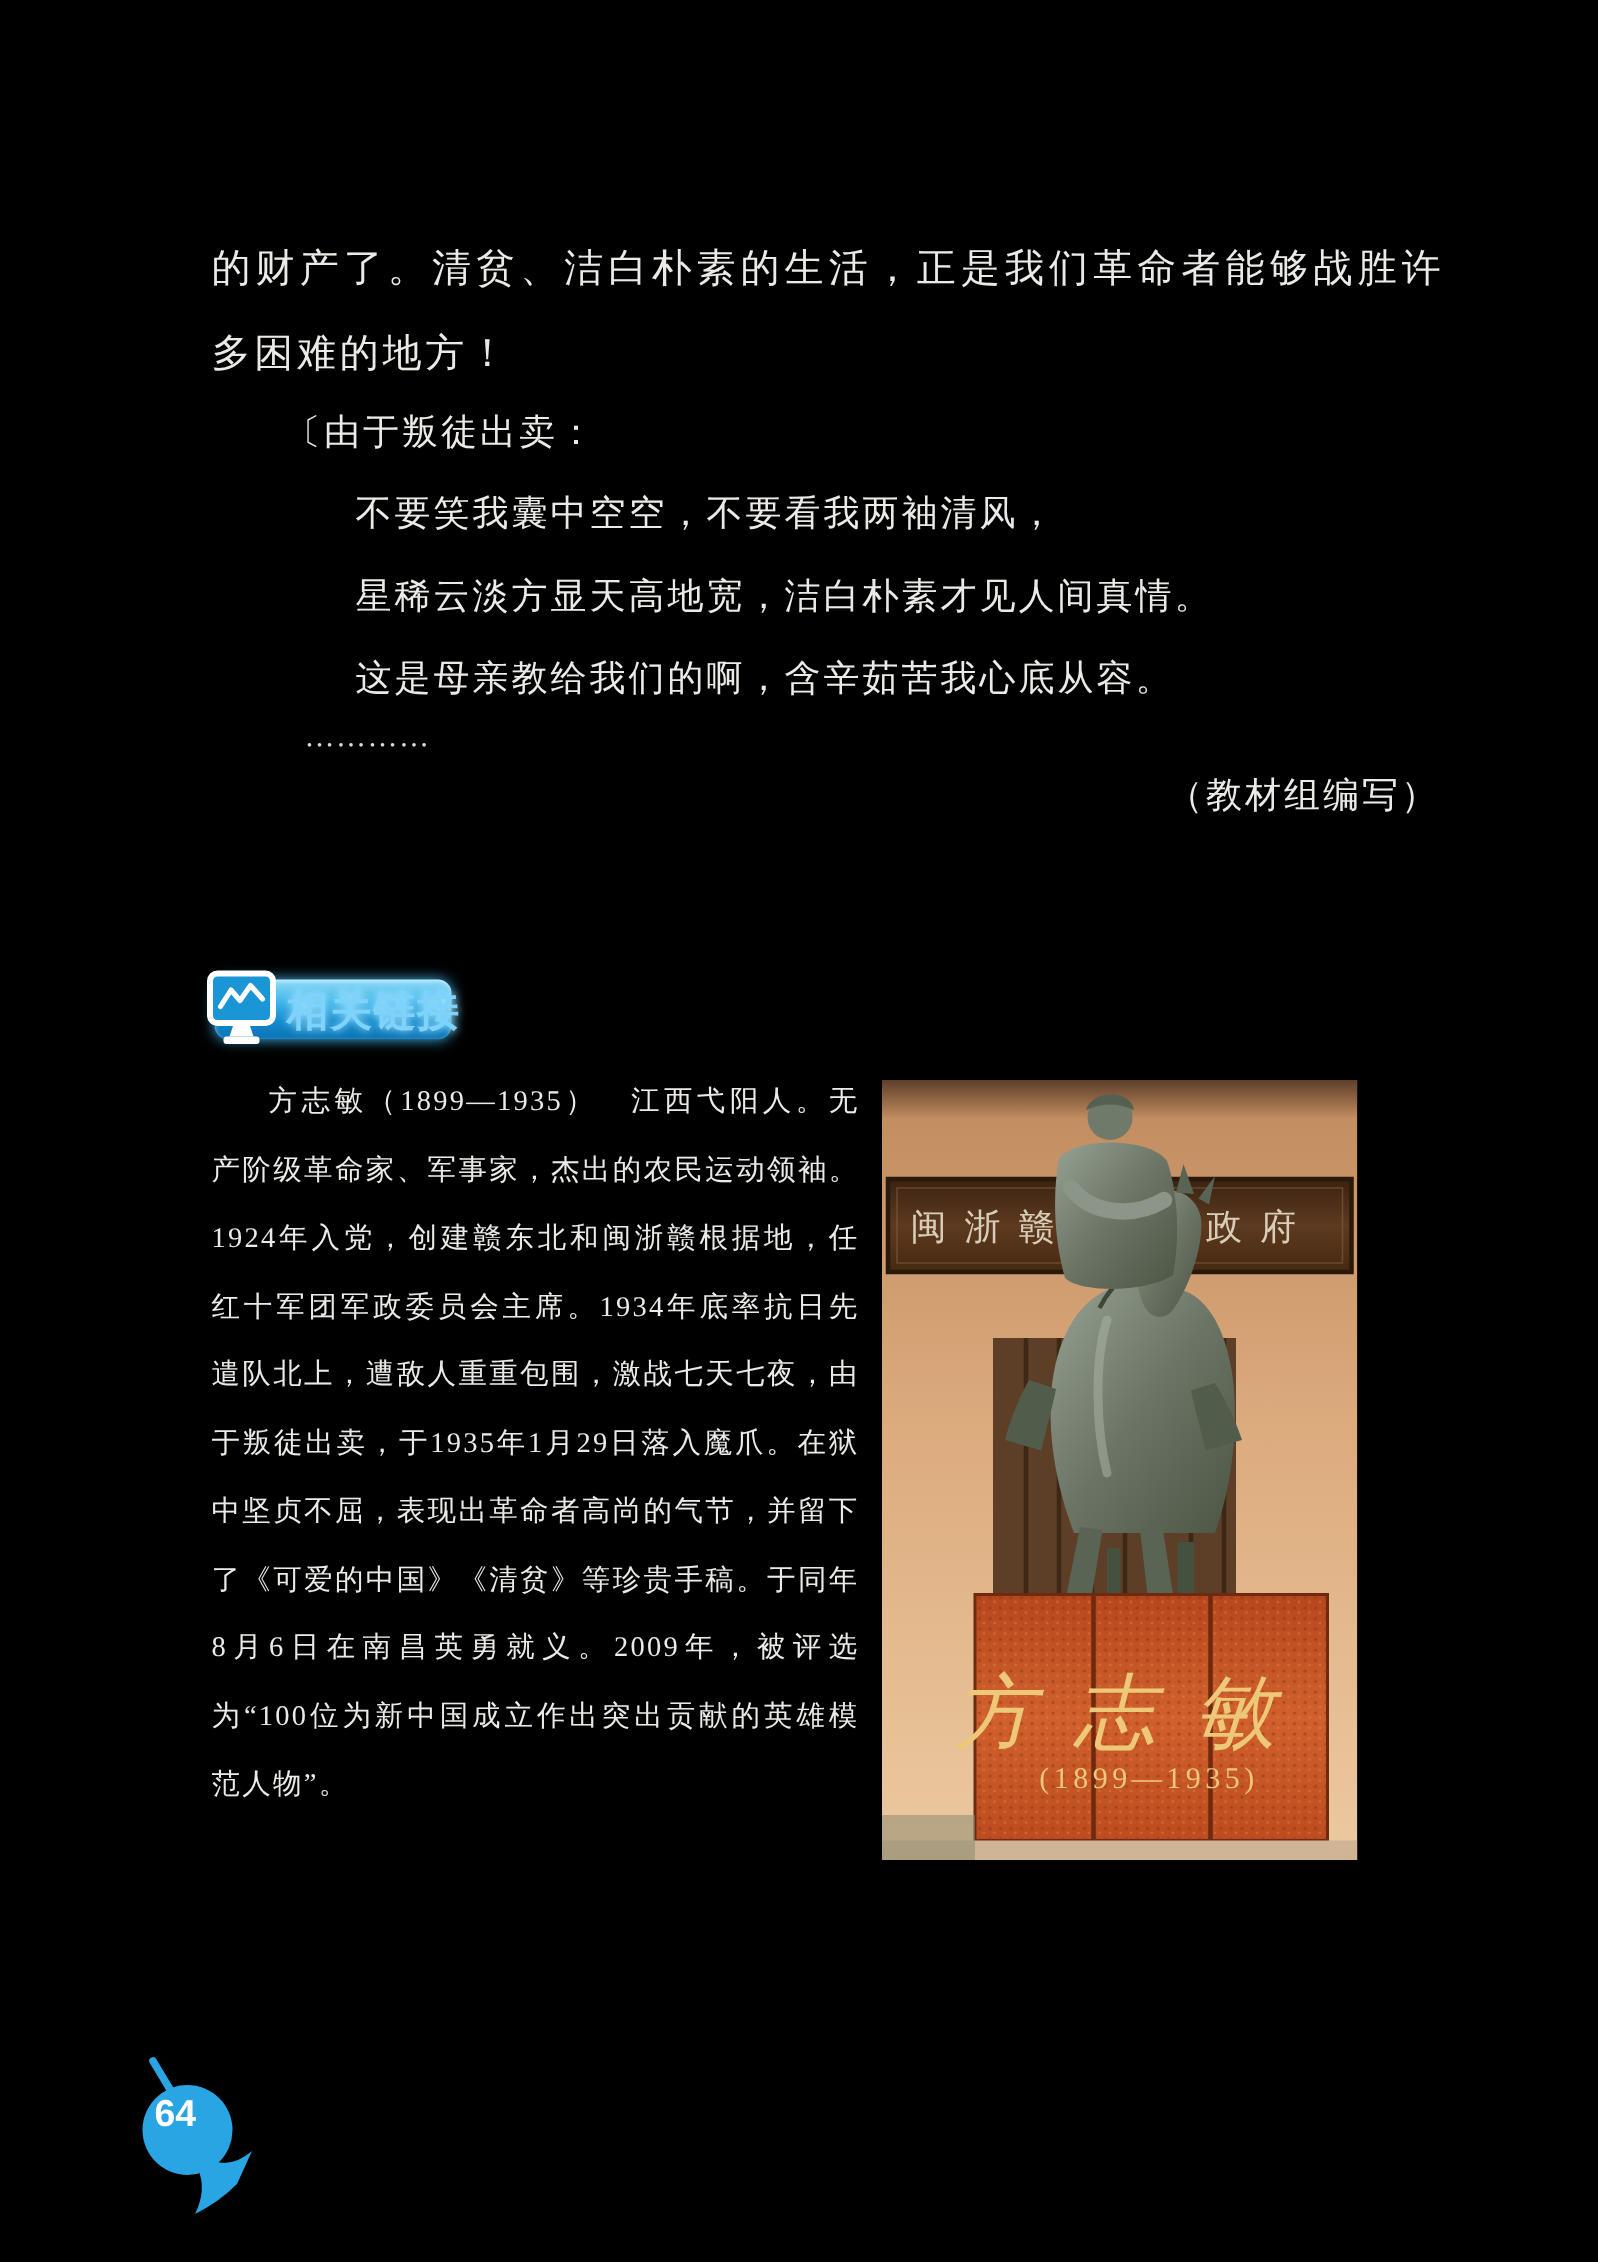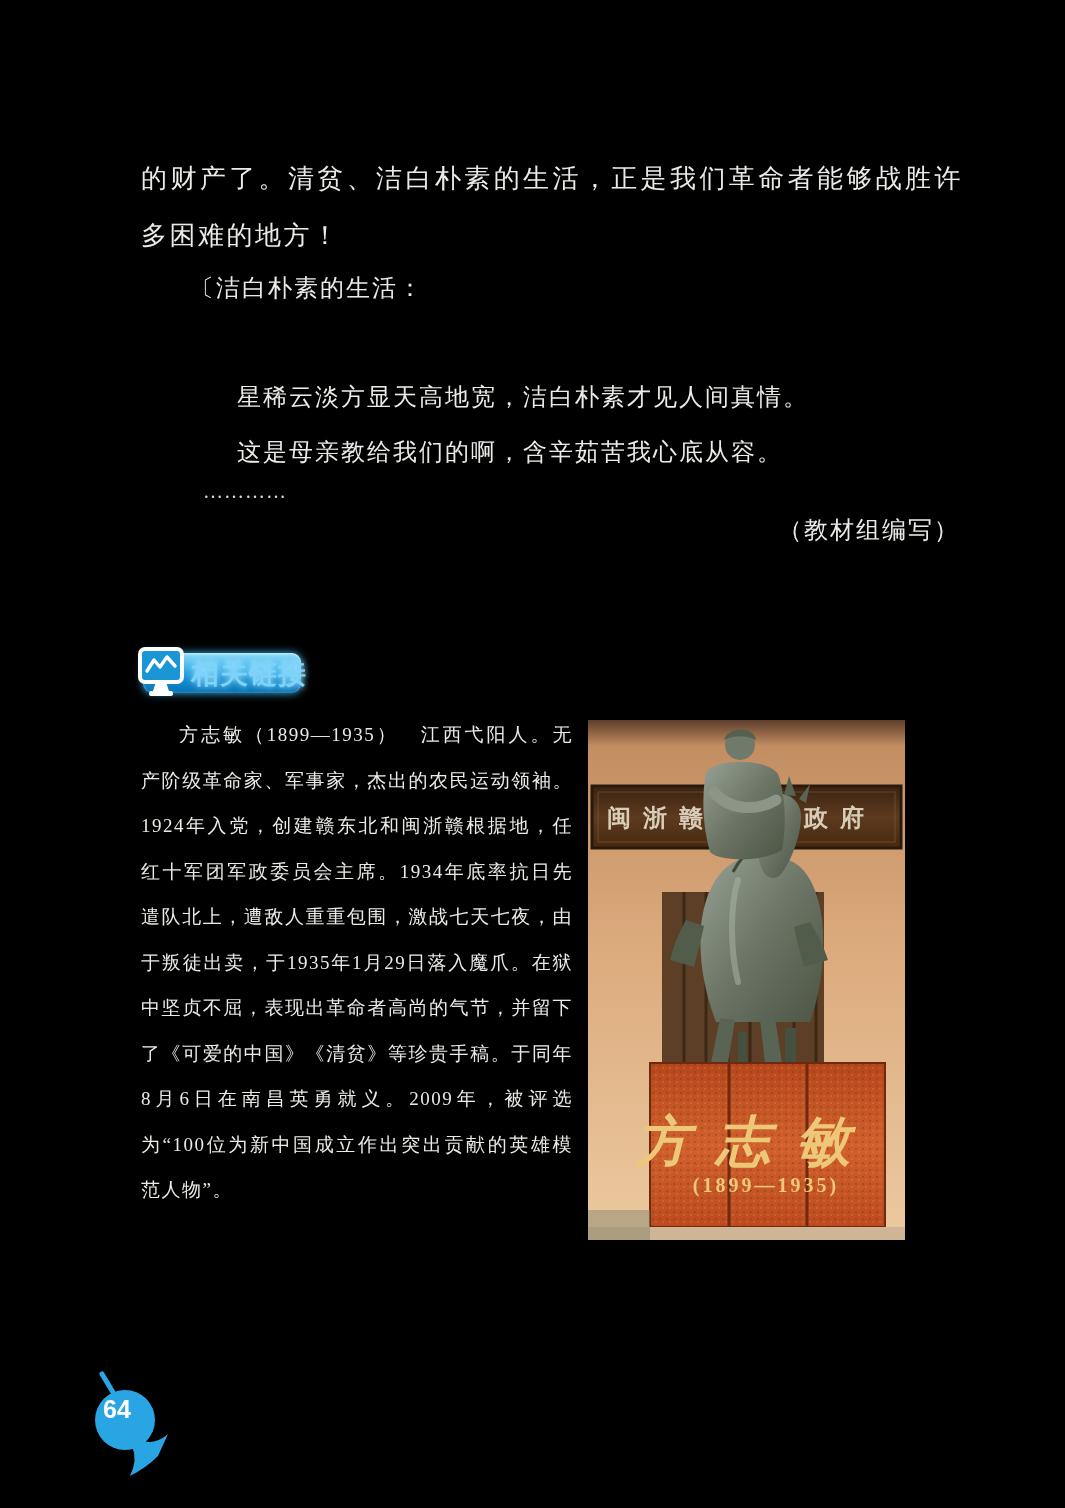--- a/index.html
+++ b/index.html
@@ -50,37 +50,37 @@
   .badge-icon{position:absolute;left:0;top:0;width:48px;height:52px;}
   
   .bio{
     position:absolute;left:141px;top:712px;width:432px;margin:0;
     font-size:19px;line-height:45.5px;letter-spacing:1.5px;
     text-align:justify;text-indent:2em;
   }
   .photo{
     position:absolute;left:588px;top:720px;width:317px;height:520px;margin:0;
     overflow:hidden;
-    font-weight:bold;
   }
   
   .pagenum{position:absolute;left:80px;top:1368px;width:90px;height:112px;}
   .pagenum .num{
     position:absolute;left:23px;top:27px;width:44px;text-align:left;
     font-family:"Liberation Sans","DejaVu Sans",sans-serif;
     font-size:25px;font-weight:bold;color:#ffffff;
   }
 </style>
 </head>
 <body>
 
 <div class="page">
 
   <p class="para">的财产了。清贫、洁白朴素的生活，正是我们革命者能够战胜许多困难的地方！</p>
-  <p class="stage">〔洁白朴素的生活：</p>
+  <p class="stage">〔由于叛徒出卖：</p>
+  <p class="lyric lyric-1">不要笑我囊中空空，不要看我两袖清风，</p>
   <p class="lyric lyric-2">星稀云淡方显天高地宽，洁白朴素才见人间真情。</p>
   <p class="lyric lyric-3">这是母亲教给我们的啊，含辛茹苦我心底从容。</p>
   <p class="dots">…………</p>
   <p class="attribution">（教材组编写）</p>
 
   <div class="badge">
     <div class="badge-pill"></div>
     <svg class="badge-icon" viewBox="0 0 48 52">
       <rect x="3" y="3" width="42" height="33" rx="5" fill="#1a96d6" stroke="#ffffff" stroke-width="4"></rect>
       <polyline points="10,25 17,14 23,21 30,11 38,20" fill="none" stroke="#ffffff" stroke-width="3.4" stroke-linecap="round" stroke-linejoin="round"></polyline>

